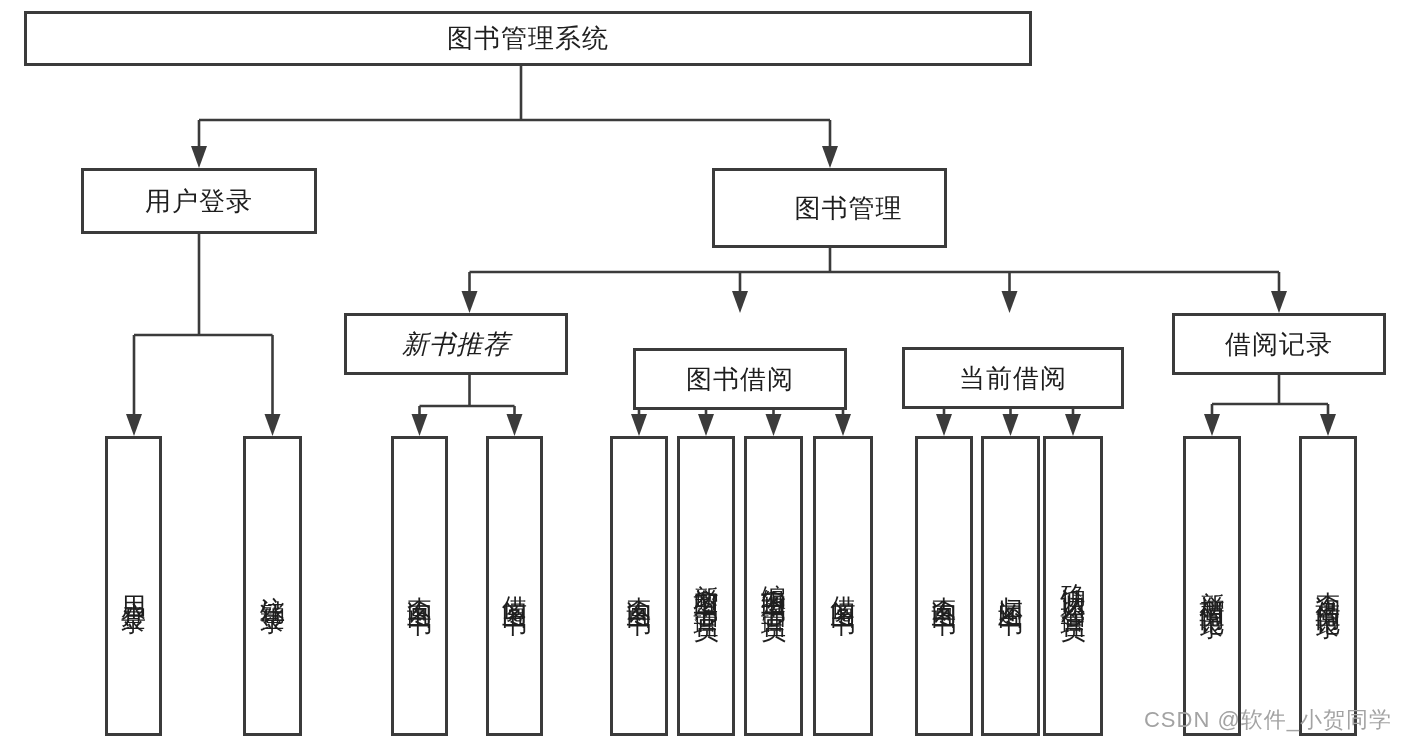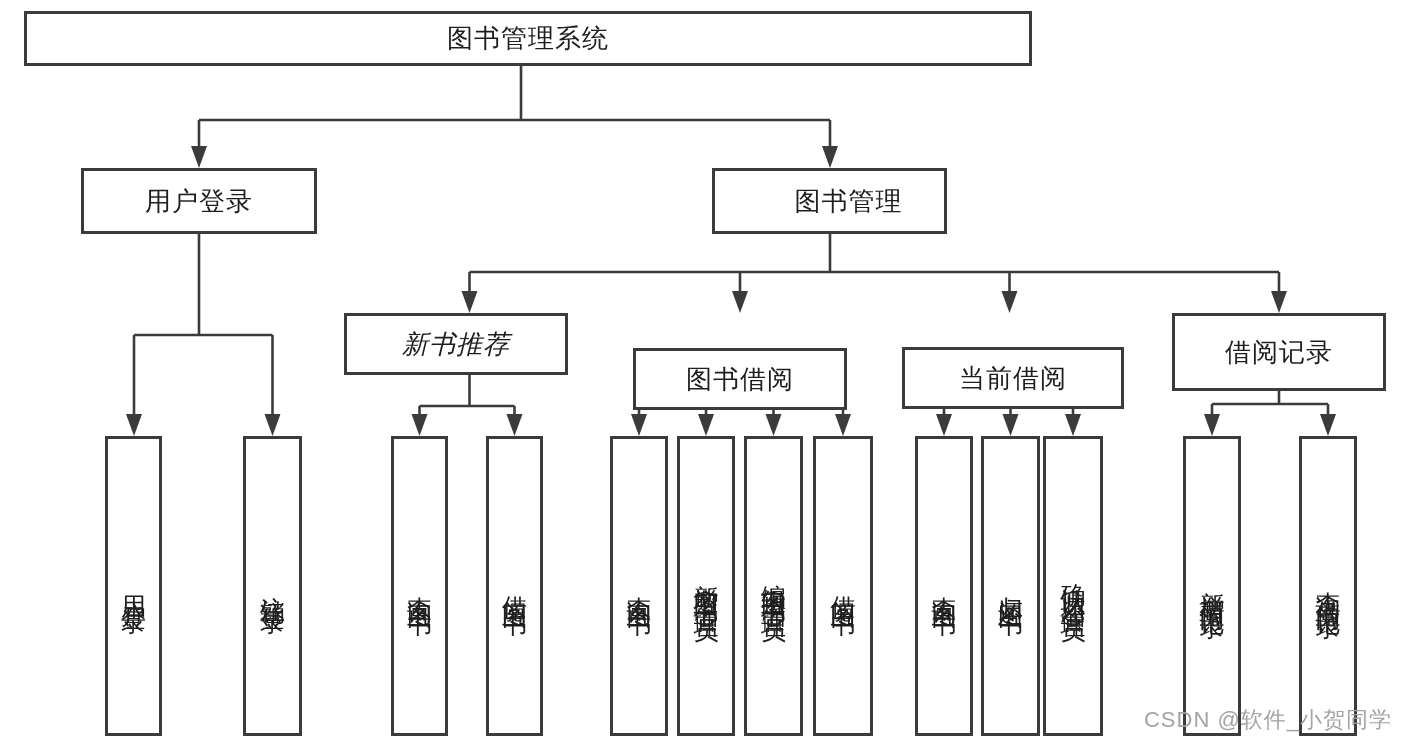--- a/index.html
+++ b/index.html
@@ -111,26 +111,26 @@
     <path class="cline" d="M1212,404 H1328"></path>
     <path class="cline" d="M1212,404 V418"></path>
     <path class="cline" d="M1328,404 V418"></path>
     <polygon class="ahead" points="1204,414 1220,414 1212,436"></polygon>
     <polygon class="ahead" points="1320,414 1336,414 1328,436"></polygon>
   </svg>
 
   <div class="hbox" style="left:12px;top:11px;width:1008px;height:55px;margin-left:12px;">图书管理系统</div>
 
   <div class="hbox" style="left:81px;top:168px;width:236px;height:66px;">用户登录</div>
-  <div class="hbox" style="left:712px;top:168px;width:235px;height:66px;padding-left:38px;">图书管理</div>
+  <div class="hbox" style="left:712px;top:168px;width:235px;height:80px;padding-left:38px;">图书管理</div>
 
   <div class="hbox" style="left:344px;top:313px;width:224px;height:62px;font-style:italic;">新书推荐</div>
   <div class="hbox" style="left:633px;top:313px;width:214px;height:62px;margin-top:35px;">图书借阅</div>
   <div class="hbox" style="left:902px;top:313px;width:222px;height:62px;margin-top:34px;">当前借阅</div>
-  <div class="hbox" style="left:1172px;top:313px;width:214px;height:78px;">借阅记录</div>
+  <div class="hbox" style="left:1172px;top:313px;width:214px;height:62px;">借阅记录</div>
 
   <div class="vbox" style="left:105px;top:436px;width:57px;height:300px;">用户登录</div>
   <div class="vbox" style="left:243px;top:436px;width:59px;height:300px;">注销登录</div>
 
   <div class="vbox" style="left:391px;top:436px;width:57px;height:300px;">查询图书</div>
   <div class="vbox" style="left:486px;top:436px;width:57px;height:300px;">借阅图书</div>
 
   <div class="vbox" style="left:610px;top:436px;width:58px;height:300px;">查询图书</div>
   <div class="vbox" style="left:677px;top:436px;width:58px;height:300px;">新增图书（管理员）</div>
   <div class="vbox" style="left:744px;top:436px;width:59px;height:300px;">编辑图书（管理员）</div>

